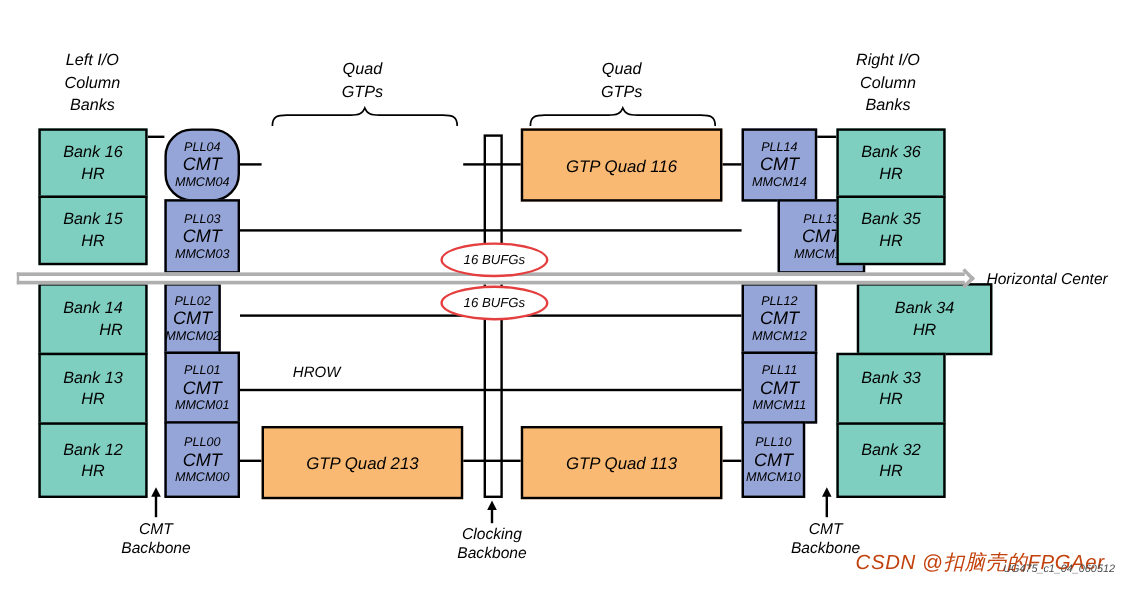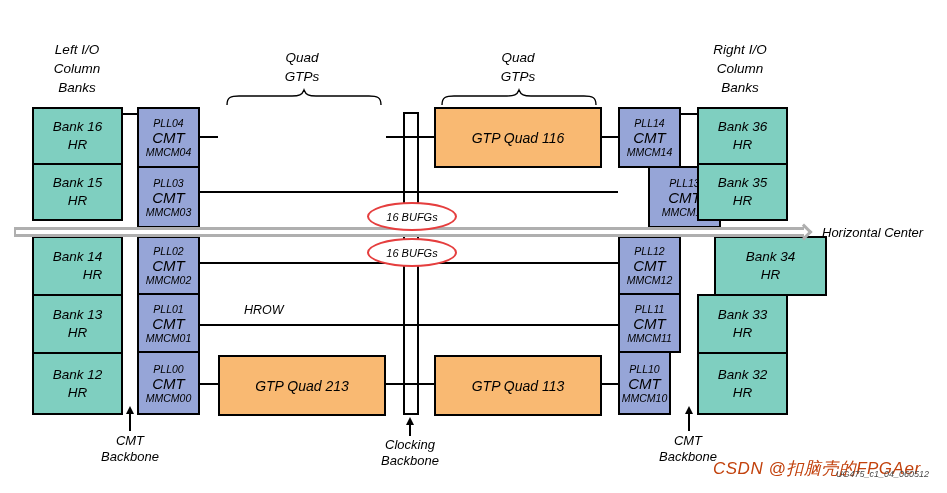--- a/index.html
+++ b/index.html
@@ -77,31 +77,31 @@
 HR</div>
   <div class="box bank preline" style="left:32px;top:163px;width:91px;height:58px;text-align:center;">Bank 15
 HR</div>
   <div class="box bank preline" style="left:32px;top:236px;width:91px;height:60px;text-align:right;">Bank 14
 HR</div>
   <div class="box bank preline" style="left:32px;top:294px;width:91px;height:60px;">Bank 13
 HR</div>
   <div class="box bank preline" style="left:32px;top:352px;width:91px;height:63px;">Bank 12
 HR</div>
 
-  <div class="box cmt" style="left:137px;top:107px;width:63px;height:61px;">
+  <div class="box cmt" style="left:137px;top:107px;width:63px;height:61px;border-radius:23px;">
     <span class="small">PLL04</span>
     <span class="big">CMT</span>
     <span class="small">MMCM04</span>
   </div>
   <div class="box cmt" style="left:137px;top:166px;width:63px;height:62px;">
     <span class="small">PLL03</span>
     <span class="big">CMT</span>
     <span class="small">MMCM03</span>
   </div>
-  <div class="box cmt" style="left:137px;top:236px;width:63px;height:59px;">
+  <div class="box cmt" style="left:137px;top:236px;width:47px;height:59px;">
     <span class="small">PLL02</span>
     <span class="big">CMT</span>
     <span class="small">MMCM02</span>
   </div>
   <div class="box cmt" style="left:137px;top:293px;width:63px;height:60px;">
     <span class="small">PLL01</span>
     <span class="big">CMT</span>
     <span class="small">MMCM01</span>
   </div>
   <div class="box cmt" style="left:137px;top:351px;width:63px;height:64px;">

